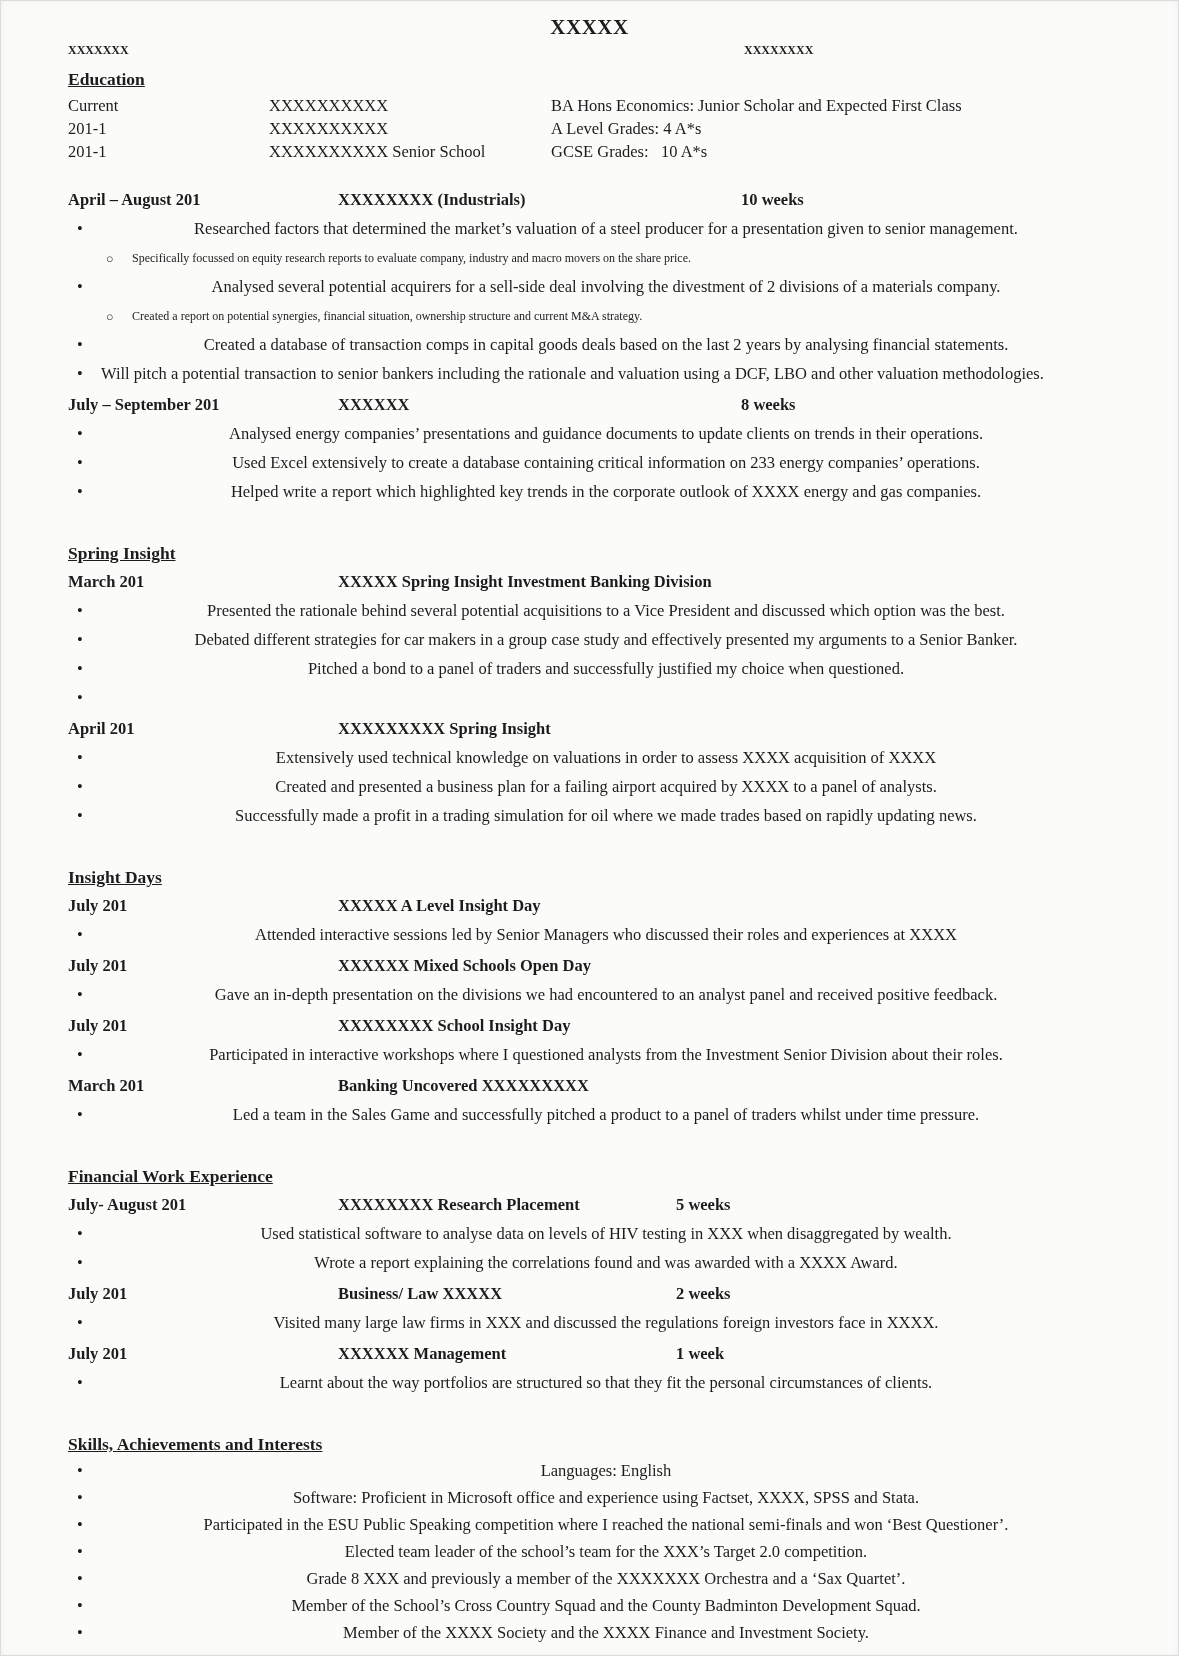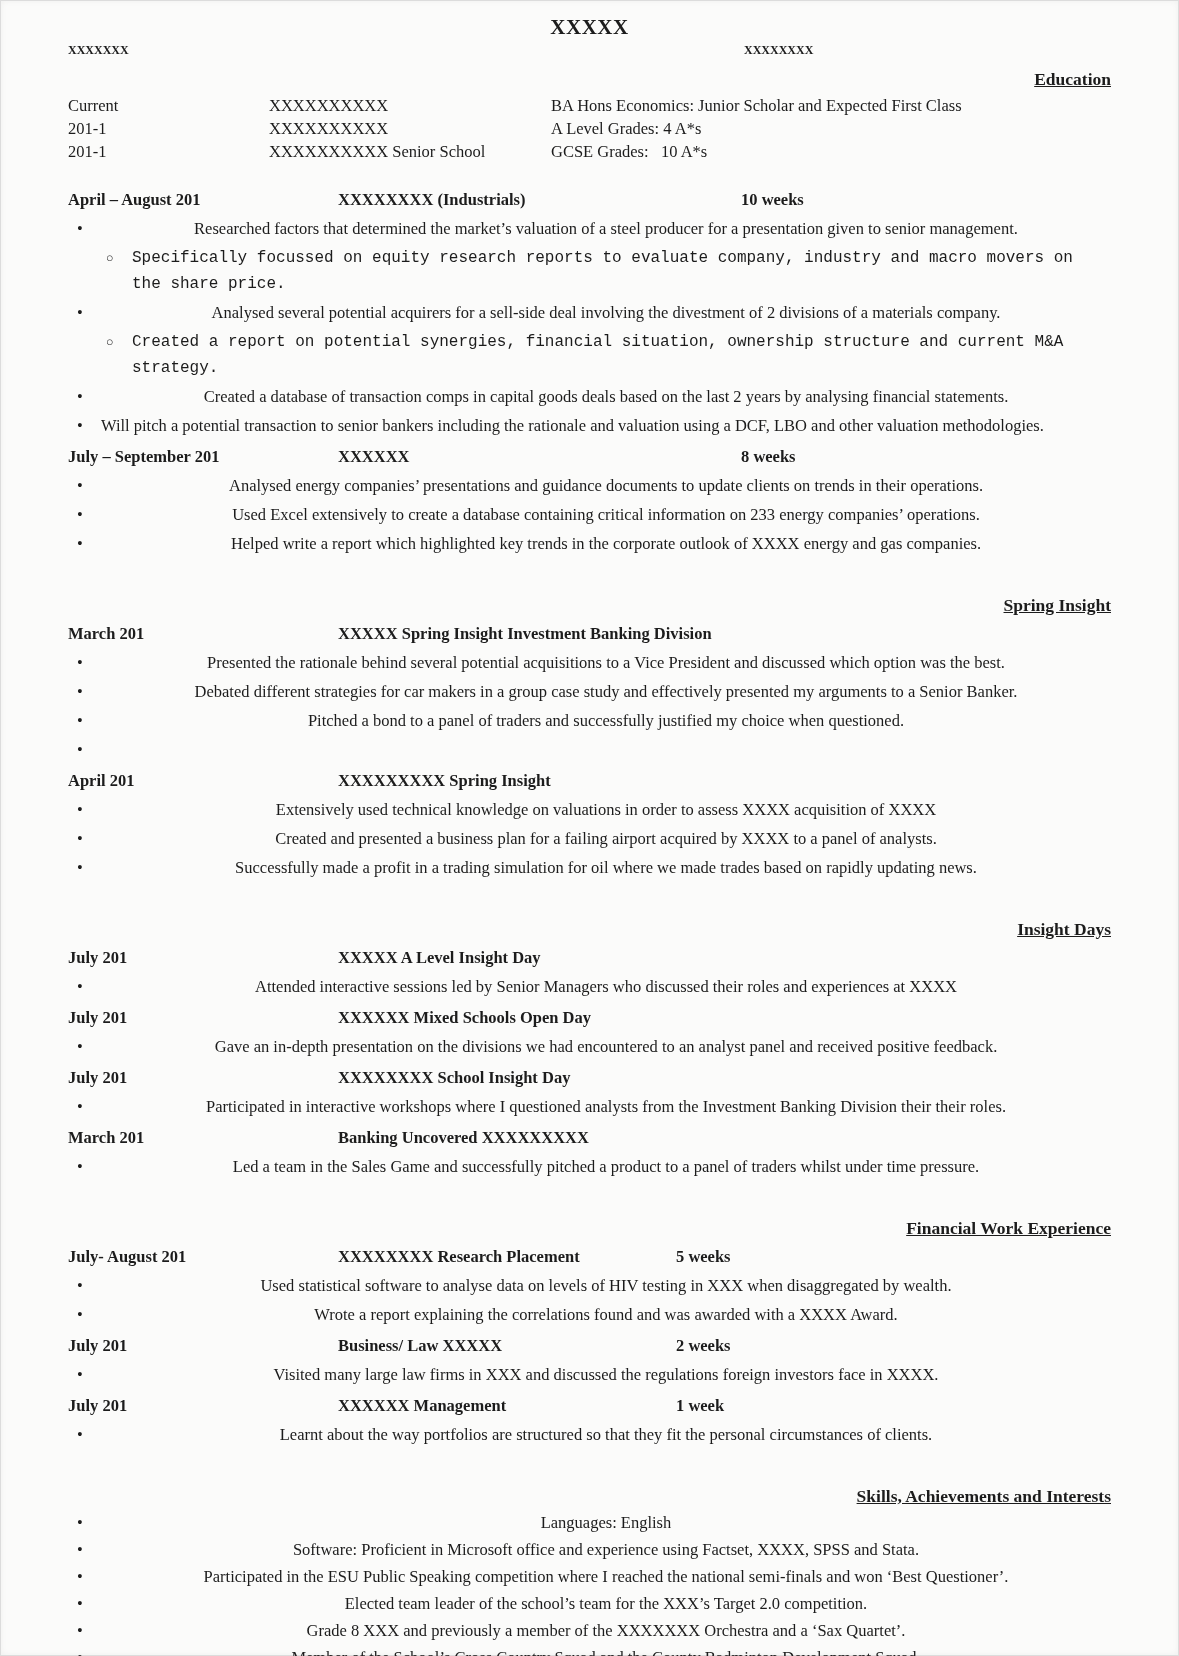--- a/index.html
+++ b/index.html
@@ -6,35 +6,35 @@
   .page{
     width:1179px;height:1656px;background:#fbfbfa;box-sizing:border-box;
     padding:14px 67px 28px 67px;position:relative;color:#1c1c1c;
     font-family:"Liberation Serif","DejaVu Serif",serif;
     border:1px solid #dcdcdc;box-shadow:inset 0 0 6px rgba(0,0,0,0.05);
   }
   .doc-title{text-align:center;font-weight:bold;font-size:21px;letter-spacing:.5px;}
   .subrow{position:relative;font-weight:bold;font-size:12px;height:26px;margin-top:3px;}
   .sub-left{position:absolute;left:0;top:0;}
   .sub-right{position:absolute;left:676px;top:0;}
-  .heading{text-align:right;font-weight:bold;font-size:17.5px;text-decoration:underline;margin:0 0 4px 0;}
+  .heading{text-align:left;font-weight:bold;font-size:17.5px;text-decoration:underline;margin:0 0 4px 0;}
   .section{margin-top:26px;}
   .section.lg{margin-top:38px;}
   .edu-table{margin-top:4px;font-size:16.5px;}
   .edu-row{line-height:23px;}
   .edu-date{display:inline-block;width:201px;vertical-align:top;}
   .edu-inst{display:inline-block;width:282px;vertical-align:top;}
   .edu-detail{white-space:pre-wrap;}
   .entry-row{position:relative;font-weight:bold;font-size:16.5px;line-height:22px;margin:7px 0 5px 0;}
   .e-date{display:inline-block;width:270px;}
   .e-dur{position:absolute;left:673px;top:0;}
   .e-dur.fin{left:608px;}
   .b1{position:relative;padding-left:33px;font-size:16.5px;line-height:26px;margin-bottom:3px;min-height:26px;text-align:center;}
   .b1::before{content:"•";position:absolute;left:9px;top:0;}
-  .b2{position:relative;padding-left:64px;font-size:16px;line-height:26px;margin-bottom:3px;font-family:Liberation Mono, monospace;}
+  .b2{position:relative;padding-left:64px;font-size:12px;line-height:26px;margin-bottom:3px;}
   .b2::before{content:"○";position:absolute;left:38px;top:1px;font-size:12.5px;}
   .just{text-align:justify;}
   .skills .b1{line-height:24px;margin-bottom:1px;}
 </style>
 </head>
 <body>
 
 <div class="page">
 
   <div class="doc-title">XXXXX</div>
@@ -104,21 +104,21 @@
     <div class="b1">Attended interactive sessions led by Senior Managers who discussed their roles and experiences at XXXX</div>
 
     <div class="entry-row">
       <span class="e-date">July 201</span><span class="e-org">XXXXXX Mixed Schools Open Day</span>
     </div>
     <div class="b1">Gave an in-depth presentation on the divisions we had encountered to an analyst panel and received positive feedback.</div>
 
     <div class="entry-row">
       <span class="e-date">July 201</span><span class="e-org">XXXXXXXX School Insight Day</span>
     </div>
-    <div class="b1">Participated in interactive workshops where I questioned analysts from the Investment Banking Division their their roles.</div>
+    <div class="b1">Participated in interactive workshops where I questioned analysts from the Investment Senior Division about their roles.</div>
 
     <div class="entry-row">
       <span class="e-date">March 201</span><span class="e-org">Banking Uncovered XXXXXXXXX</span>
     </div>
     <div class="b1">Led a team in the Sales Game and successfully pitched a product to a panel of traders whilst under time pressure.</div>
   </div>
 
   <div class="section lg">
     <div class="heading">Financial Work Experience</div>
 

